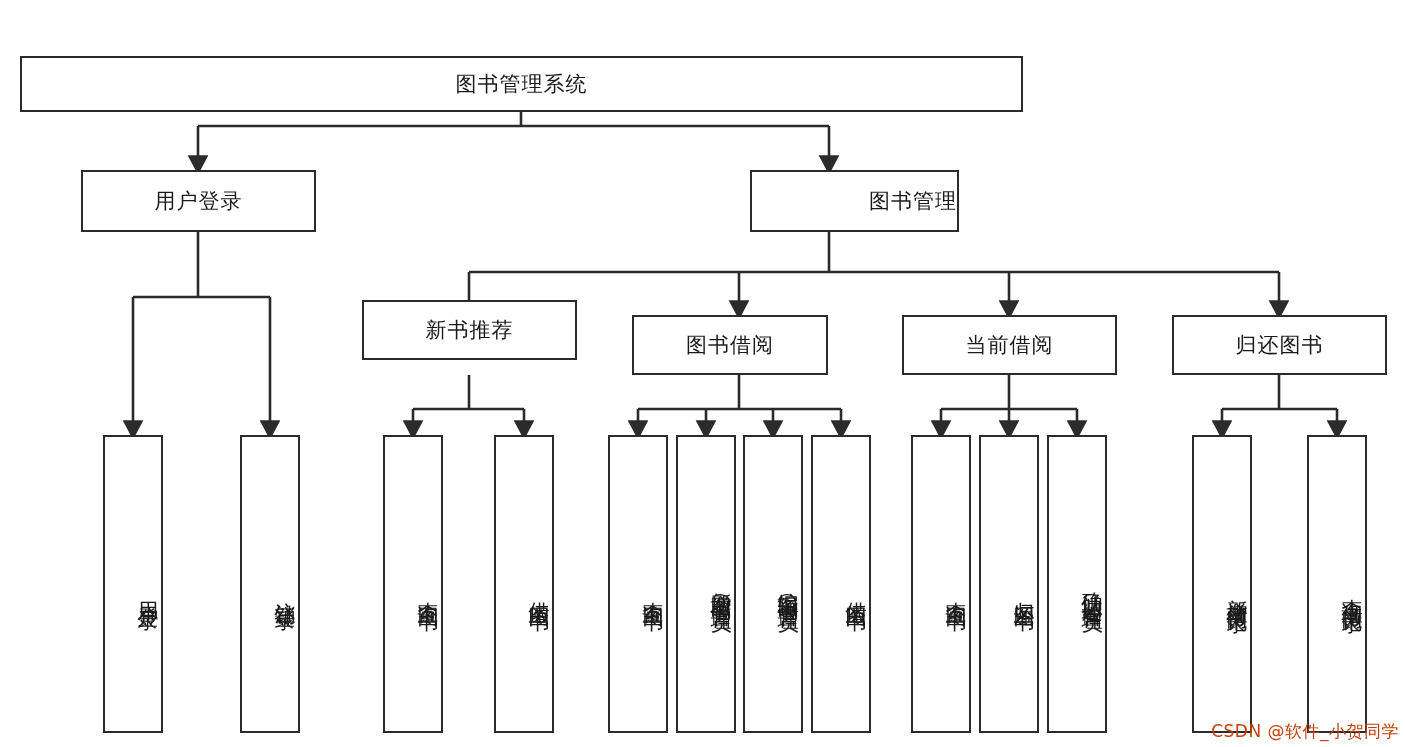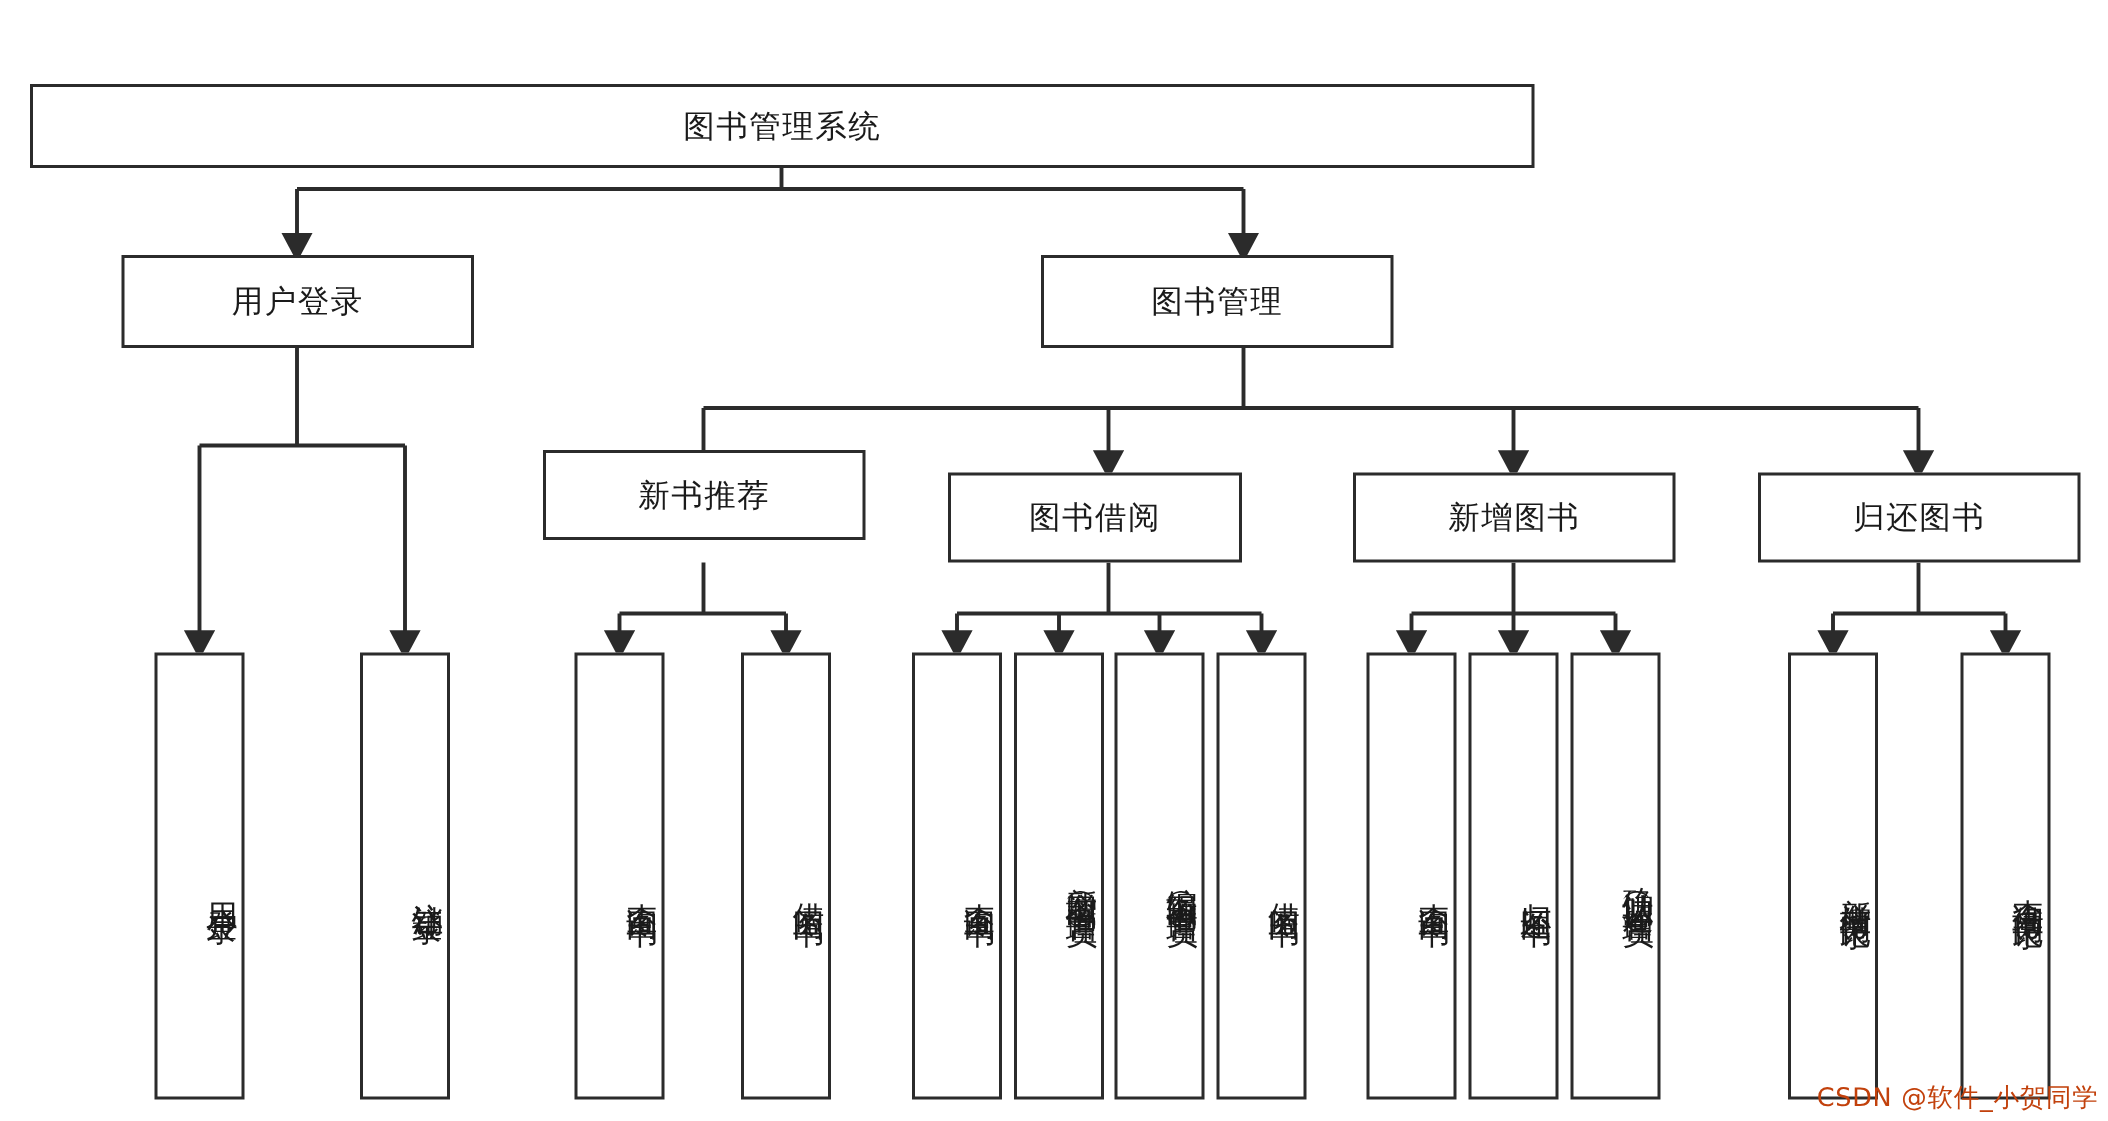--- a/index.html
+++ b/index.html
@@ -74,32 +74,32 @@
     </g>
   </svg>
 
   <div class="node h" style="left:20px;top:12px;width:1003px;height:56px;margin-top:44px;">
     <span>图书管理系统</span>
   </div>
 
   <div class="node h" style="left:81px;top:170px;width:235px;height:62px;">
     <span>用户登录</span>
   </div>
-  <div class="node h" style="left:694px;top:170px;width:235px;height:62px;">
+  <div class="node h" style="left:750px;top:170px;width:209px;height:62px;justify-content:flex-end;">
     <span>图书管理</span>
   </div>
 
   <div class="node h" style="left:362px;top:300px;width:215px;height:60px;">
     <span>新书推荐</span>
   </div>
   <div class="node h" style="left:632px;top:315px;width:196px;height:60px;">
     <span>图书借阅</span>
   </div>
   <div class="node h" style="left:902px;top:315px;width:215px;height:60px;">
-    <span>新增图书</span>
+    <span>当前借阅</span>
   </div>
   <div class="node h" style="left:1172px;top:315px;width:215px;height:60px;">
     <span>归还图书</span>
   </div>
 
   <div class="node v" style="left:103px;top:435px;width:60px;height:298px;">
     <span>用户登录</span>
   </div>
   <div class="node v" style="left:240px;top:435px;width:60px;height:298px;">
     <span>注销登录</span>

